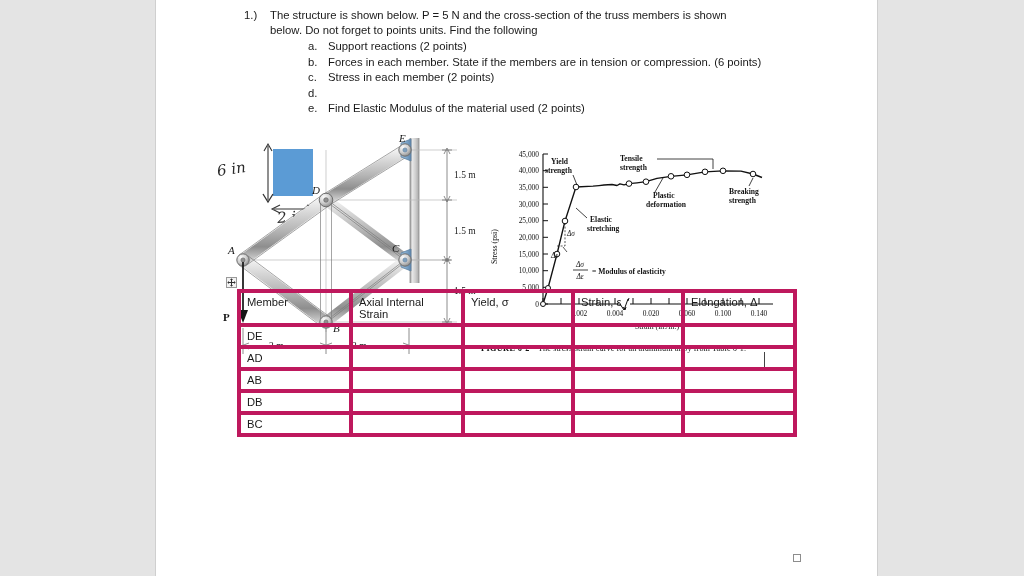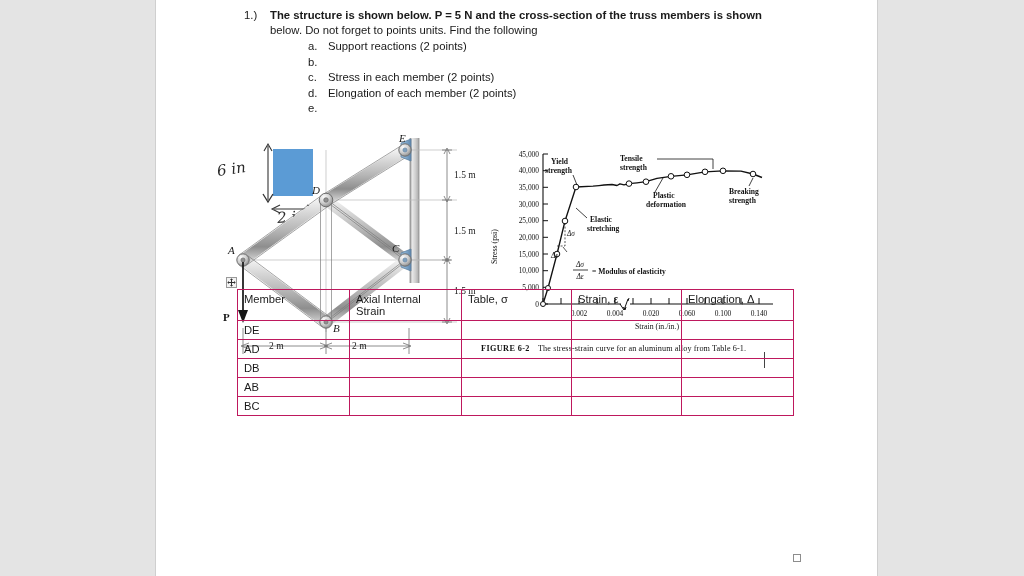--- a/index.html
+++ b/index.html
@@ -18,21 +18,21 @@
     background:#ffffff;
     border-left:1px solid #cfcfcf;
     border-right:1px solid #cfcfcf;
   }
 
   
   #question { position:absolute; left:88px; top:8px; width:620px; }
   .q-line { font-size:11.3px; color:#1a1a1a; line-height:15.2px; white-space:nowrap; }
   .q-head { display:flex; }
   .q-num { width:26px; flex:0 0 26px; }
-  .q-body { flex:1 1 auto;font-weight:bold; }
+  .q-body { flex:1 1 auto; }
   .q-cont { margin-left:26px; }
   .sublist { margin-top:1px; margin-left:64px; }
   .sub-row { display:flex; font-size:11.3px; color:#1a1a1a; line-height:15.4px; white-space:nowrap; }
   .sub-let { width:20px; flex:0 0 20px; }
 
   
   #figure-area { position:absolute; left:0; top:132px; width:723px; height:230px; }
 
   
   .hand {
@@ -72,21 +72,21 @@
     display:flex; align-items:center; justify-content:center;
     font-size:9px; line-height:9px; color:#333;
   }
   #the-table {
     position:absolute; left:81px; top:289px;
     width:556px;
     border-collapse:collapse;
     table-layout:fixed;
   }
   #the-table td {
-    border:1px solid #be185d;
+    border:4px solid #be185d;
     font-size:11.2px; color:#1a1a1a;
     padding:3px 5px 3px 6px;
     vertical-align:top;
     height:16px;
     margin-top:46px;
   }
   #the-table .hdr { height:30px; }
   #the-table col.c0 { width:112px; }
   #the-table col.c1 { width:112px; }
   #the-table col.c2 { width:110px; }
@@ -110,31 +110,32 @@
     </div>
     <div class="q-line q-cont">below. Do not forget to points units. Find the following</div>
 
     <div class="sublist">
       <div class="sub-row">
         <span class="sub-let">a.</span>
         <span>Support reactions (2 points)</span>
       </div>
       <div class="sub-row">
         <span class="sub-let">b.</span>
+        <span>Forces in each member. State if the members are in tension or compression. (6 points)</span>
       </div>
       <div class="sub-row">
         <span class="sub-let">c.</span>
         <span>Stress in each member (2 points)</span>
       </div>
       <div class="sub-row">
         <span class="sub-let">d.</span>
-        <span>Elongation of each member (2 points)</span>
       </div>
       <div class="sub-row">
         <span class="sub-let">e.</span>
+        <span>Find Elastic Modulus of the material used (2 points)</span>
       </div>
     </div>
   </div>
 
   <div id="figure-area">
 
     <div id="xsec"></div>
     <div id="hand-6in" class="hand">6 in</div>
     <div id="hand-2in" class="hand">2 in</div>
 
@@ -457,47 +458,47 @@
         <col class="c3">
         <col class="c4">
     </colgroup>
     <tbody>
       <tr class="hdr">
         <td>Member</td>
         <td>
           <span>Axial Internal</span><br>
           <span>Strain</span>
         </td>
-        <td>Table, σ</td>
+        <td>Yield, σ</td>
         <td>Strain, ε</td>
         <td>Elongation, Δ</td>
       </tr>
       <tr>
         <td>DE</td>
         <td></td>
         <td></td>
         <td></td>
         <td></td>
       </tr>
       <tr>
         <td>AD</td>
         <td></td>
         <td></td>
         <td></td>
         <td></td>
       </tr>
       <tr>
-        <td>DB</td>
+        <td>AB</td>
         <td></td>
         <td></td>
         <td></td>
         <td></td>
       </tr>
       <tr>
-        <td>AB</td>
+        <td>DB</td>
         <td></td>
         <td></td>
         <td></td>
         <td></td>
       </tr>
       <tr>
         <td>BC</td>
         <td></td>
         <td></td>
         <td></td>

